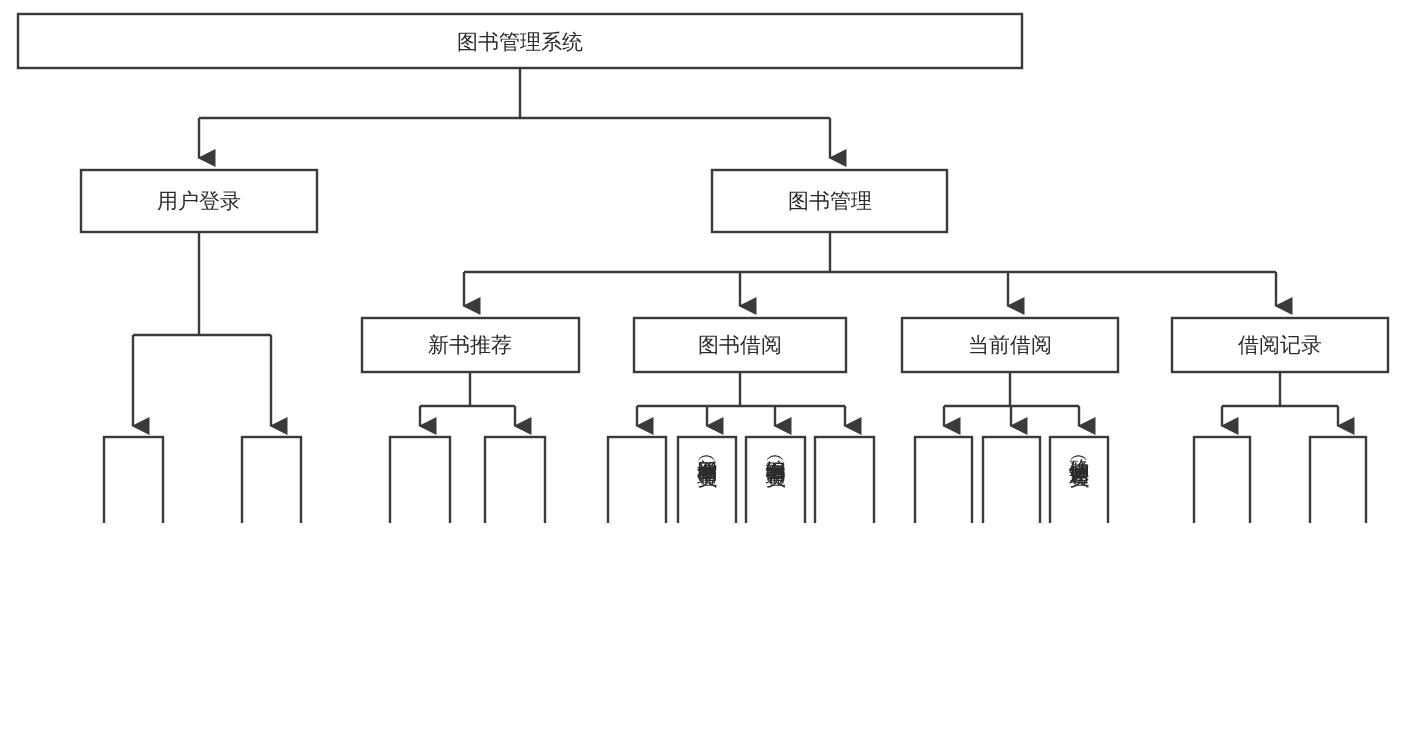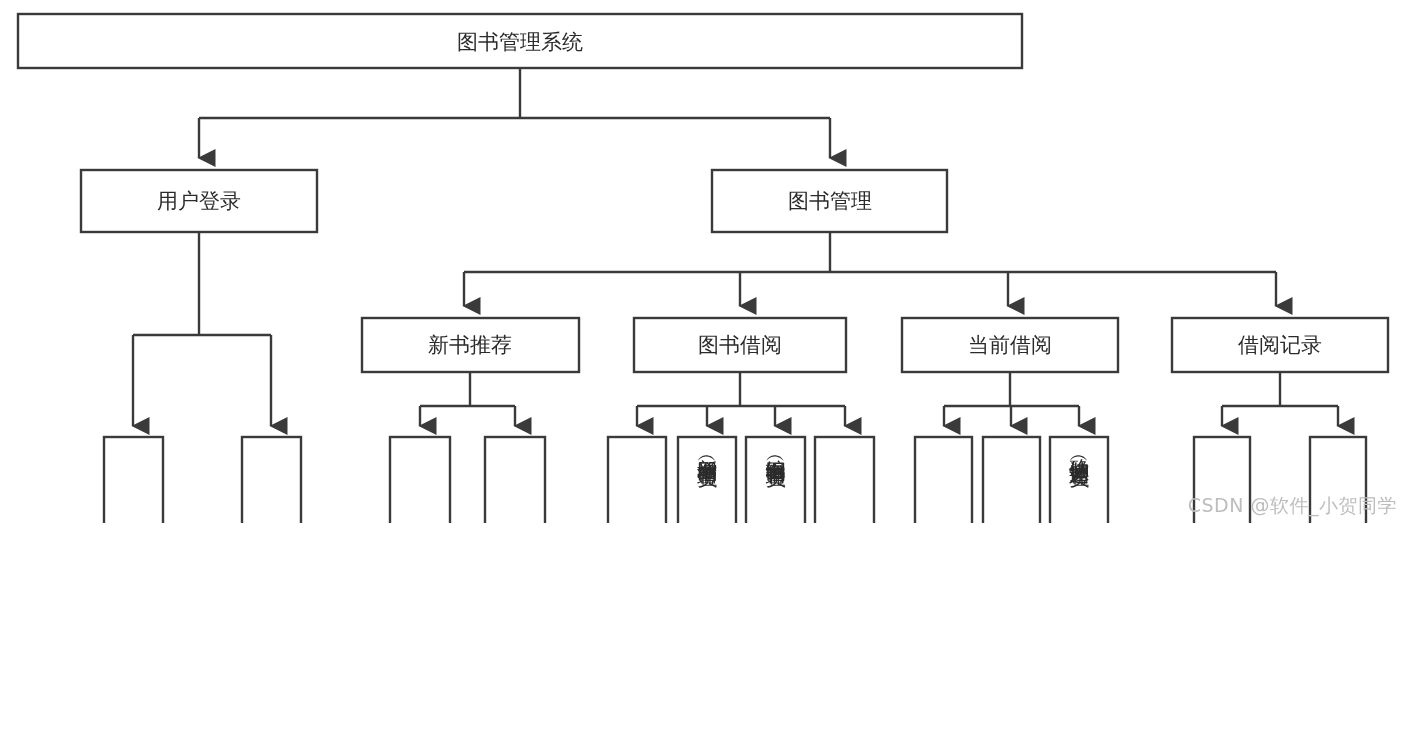--- a/index.html
+++ b/index.html
@@ -198,15 +198,14 @@
   <div class="leaf-label-wrap" style="left:1050px; top:437px; width:58px; height:296px; align-items:flex-start;">
     <span class="leaf-label" style="margin-top:6px;">确认归还（管理员）</span>
   </div>
   <div class="leaf-label-wrap" style="left:1194px; top:437px; width:56px; height:296px;">
     <span class="leaf-label">新增借阅记录</span>
   </div>
   <div class="leaf-label-wrap" style="left:1310px; top:437px; width:56px; height:296px;">
     <span class="leaf-label">查询借阅记录</span>
   </div>
 
-  <div class="watermark">CSDN @软件_小贺同学</div>
 
 </div>
 
 </body></html>

